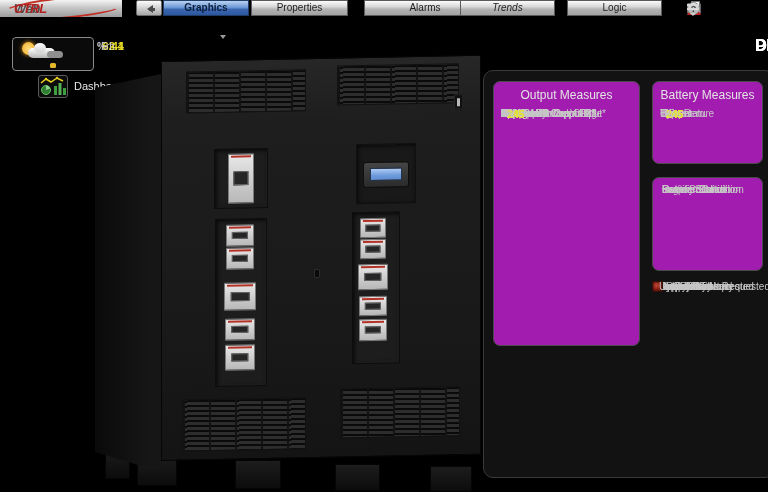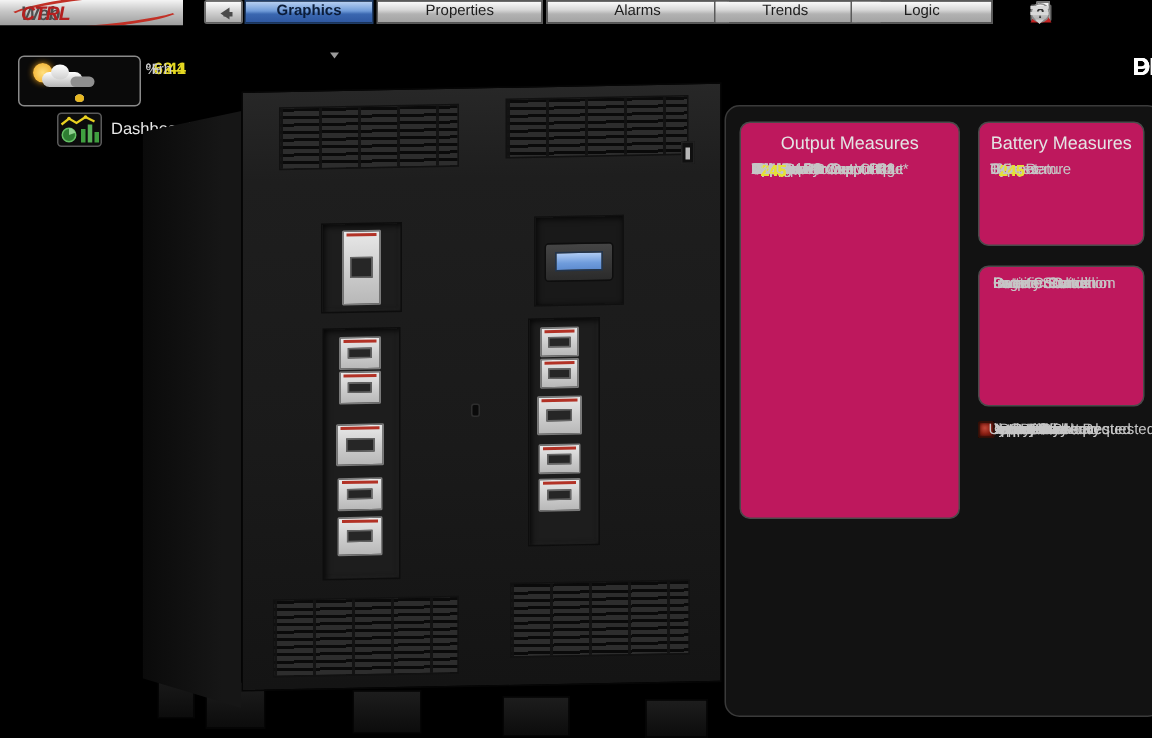--- a/index.html
+++ b/index.html
@@ -24,23 +24,23 @@
   .back-arrow{left:6px;top:4px;width:13px;height:8px;}
   .back-arrow::before{content:"";position:absolute;left:0;top:0;border:4px solid transparent;
     border-right:6px solid #4a4a4a;}
   .back-arrow::after{content:"";position:absolute;left:6px;top:2.5px;width:6px;height:3px;background:#4a4a4a;}
 
   .tab{top:0;height:16px;background:linear-gradient(180deg,#fcfcfc,#d8d8d8 40%,#b2b2b2 60%,#a2a2a2);
     border:1px solid #5a5a5a;color:#1c1c1c;font-size:10px;line-height:14px;text-align:center;cursor:pointer;}
   .tab.selected{background:linear-gradient(180deg,#b9d1f2,#6f9bd8 45%,#3a67b0 60%,#2e57a0);
     color:#0b1c38;border-color:#1f3c66;font-weight:bold;}
   #tab-graphics{left:163px;width:86px;}
-  #tab-properties{left:251px;width:111px;}
+  #tab-properties{left:251px;width:97px;}
   #tab-alarms{left:364px;width:122px;}
-  #tab-trends{left:476px;width:95px;}
+  #tab-trends{left:460px;width:95px;font-style:italic;}
   #trends-caret{left:568px;width:19px;}
   #tab-logic{left:567px;width:95px;}
   .caret-down{left:6px;top:6px;width:0;height:0;border:3.5px solid transparent;border-top:4.5px solid #333;}
 
   .toolbar{left:687px;top:1px;width:80px;height:15px;display:flex;position:absolute;
     align-items:center;gap:4px;}
   .toolbar>span{position:relative;display:inline-block;cursor:pointer;}
   .ic-panzoom{width:13px;height:13px;border-radius:50%;border:1px solid #888;
     background:radial-gradient(circle at 35% 30%,#9a9a9a,#4c4c4c 60%,#1e1e1e);}
   .ic-panzoom::after{content:"";position:absolute;left:2px;top:2px;width:0;height:0;
@@ -89,21 +89,21 @@
   .dash-icon{left:0;top:0;width:30px;height:23px;background:#0c0c0c;border:1px solid #5a5a5a;border-radius:3px;}
   .dash-label{left:36px;top:5px;font-size:11px;color:#e8e8e8;white-space:nowrap;}
 
   
   .page-title{top:36px;right:13px;font-size:16.5px;font-weight:bold;color:#fff;white-space:nowrap;}
   .page-title span{position:static;}
 
   
   .right-container{left:483px;top:70px;width:292px;height:408px;background:#121212;
     border:1px solid #3a3a3a;border-radius:10px;}
-  .panel{background:#be185d;border:1px solid #4a4a4a;border-radius:7px;}
+  .panel{background:#a21caf;border:1px solid #4a4a4a;border-radius:7px;}
   #output-panel{left:493px;top:81px;width:147px;height:265px;}
   #battery-panel{left:652px;top:81px;width:111px;height:83px;}
   #status-panel{left:652px;top:177px;width:111px;height:94px;padding:6px 0 0 9px;}
   .panel-title{left:0;top:6px;width:100%;text-align:center;font-size:12px;color:#e4e4e4;}
   .mrows{left:7px;right:4px;top:25px;}
   .mrow{position:relative;display:flex;align-items:center;height:13px;font-size:10px;letter-spacing:-0.2px;}
   .mlabel{position:static;flex:1;color:#c6c6c6;white-space:nowrap;overflow:hidden;}
   .mvalue{position:static;width:23px;text-align:right;color:#e5e136;font-weight:bold;font-size:10.5px;}
   .munit{position:static;width:23px;margin-left:4px;color:#c6c6c6;}
   .srow{position:relative;height:13px;font-size:10px;color:#c6c6c6;white-space:nowrap;}

